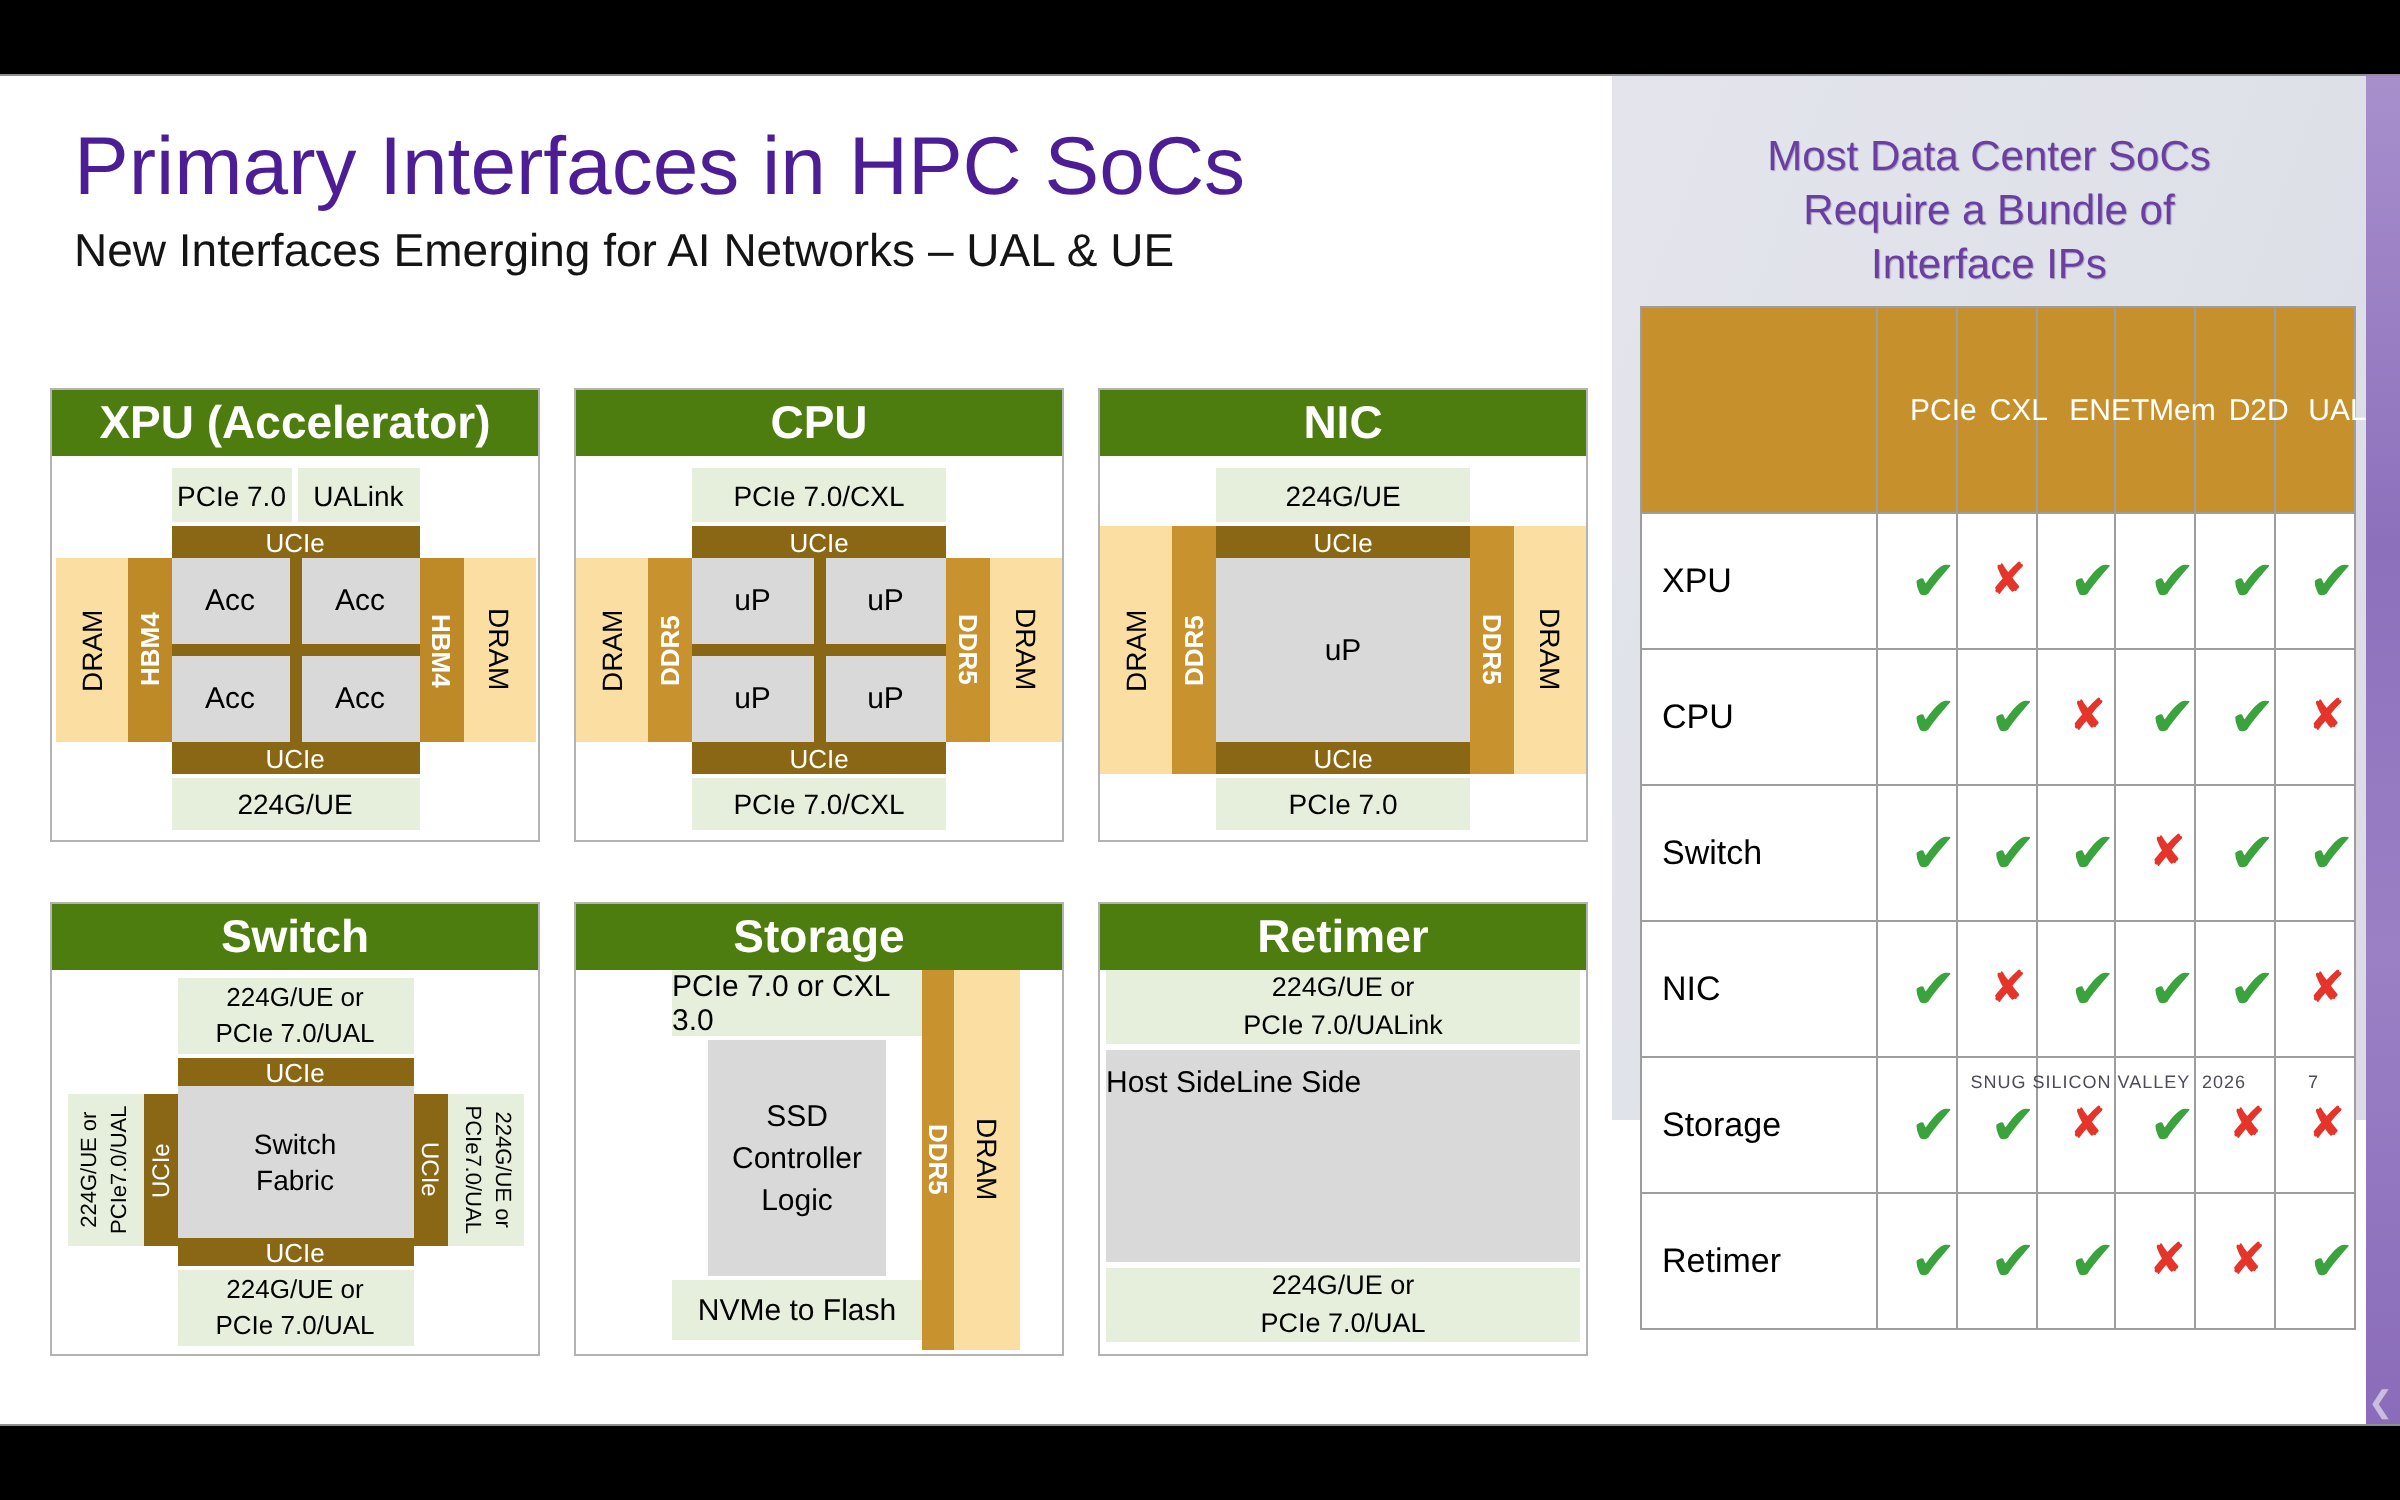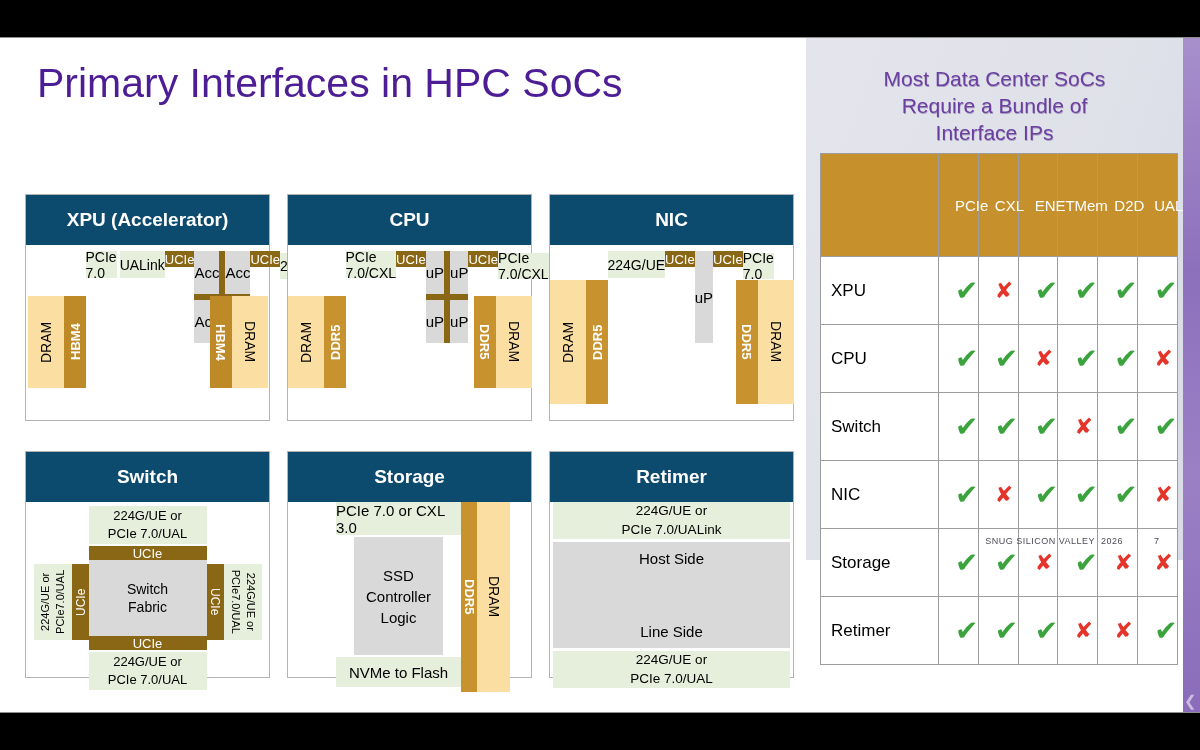--- a/index.html
+++ b/index.html
@@ -11,40 +11,40 @@
     position:absolute;left:0;top:37px;width:1200px;height:676px;background:#ffffff;
     border-top:1px solid #8f8f8f;border-bottom:1px solid #8f8f8f;box-sizing:border-box;
   }
   
   .titles{position:absolute;left:37px;top:22px;}
   .titles h1{margin:0;font-size:41px;font-weight:400;color:#4c1d95;letter-spacing:0;}
   .subtitle{margin-top:5px;font-size:23px;color:#141414;}
 
   
   .chip{position:absolute;width:245px;height:227px;background:#fff;border:1.5px solid #b3b3b3;box-sizing:border-box;}
-  .chip-header{height:50px;background:#0c4a6e;color:#fff;font-weight:bold;font-size:19px;
+  .chip-header{height:33px;background:#4d7c0f;color:#fff;font-weight:bold;font-size:23px;
     display:flex;align-items:center;justify-content:center;}
   .chip-body{position:relative;height:190px;}
 
   
   .green{background:#e6efdb;display:flex;align-items:center;justify-content:center;font-size:14px;}
   .ucie{height:16px;background:#8a6715;color:#fff;font-size:13px;display:flex;align-items:center;justify-content:center;}
   .core{background:#d9d9d9;display:flex;align-items:center;justify-content:center;font-size:15px;}
   .vup{writing-mode:vertical-rl;transform:rotate(180deg);display:flex;align-items:center;justify-content:center;}
   .vdown{writing-mode:vertical-rl;display:flex;align-items:center;justify-content:center;}
   .dram{width:36px;background:#fbdfa2;font-size:14px;}
   .mem{width:22px;color:#fff;font-size:13px;font-weight:bold;}
   .mem.hbm{background:#bd8a27;}
   .mem.ddr{background:#c8932e;}
 
   
   .qbody{display:flex;justify-content:center;align-items:flex-start;}
   .qbody .dram,.qbody .mem{margin-top:51px;height:92px;}
   .monobody .dram,.monobody .mem{margin-top:35px;height:124px;}
-  .qcenter{width:124px;display:flex;flex-direction:row;padding-top:6px;}
+  .qcenter{width:124px;display:flex;flex-direction:column;padding-top:6px;}
   .qcenter.wide{width:128px;}
   .greenrow{display:flex;gap:3px;height:27px;margin-bottom:2px;}
   .greenrow .green{flex:1;}
   .green.full{height:27px;margin-bottom:2px;}
   .coregrid{height:92px;display:grid;grid-template-columns:1fr 1fr;grid-template-rows:1fr 1fr;gap:6px;background:#8a6715;}
   .coresingle{height:92px;}
   .green.bottom{height:26px;margin-top:2px;}
 
   
   .swbody{display:flex;justify-content:center;align-items:flex-start;padding-top:4px;}
@@ -71,21 +71,21 @@
   .st-green-bot{height:30px;margin-bottom:5px;font-size:15px;}
   .st-ddr{width:16px;background:#c8932e;color:#fff;font-size:13px;font-weight:bold;}
   .st-dram{width:33px;background:#fbdfa2;font-size:14px;}
   .st-gap{width:21px;}
 
   
   .rtbody{height:190px;padding:0 3px;display:flex;flex-direction:column;box-sizing:border-box;}
   .rt-green{height:37px;background:#e6efdb;display:flex;flex-direction:column;align-items:center;justify-content:center;
     font-size:13.5px;line-height:1.35;}
   .rt-green.bot{margin-bottom:4px;}
-  .rt-gray{flex:1;margin:3px 0;background:#d9d9d9;display:flex;flex-direction:column;justify-content:space-between;
+  .rt-gray{flex:1;margin:3px 0;background:#d9d9d9;display:flex;flex-direction:row;
     padding:8px 0;font-size:15px;text-align:center;}
 
   
   .panel{position:absolute;left:806px;top:0;width:377px;height:522px;
     background:linear-gradient(110deg,#e3e4ec 0%,#dfe1e9 60%,#d9dbe6 100%);}
   .panel-title{padding-top:27px;text-align:center;color:#6b3fa2;font-size:21px;line-height:27px;
     text-shadow:0.5px 0.5px 0.5px rgba(60,30,100,0.35);}
   .iptable{position:absolute;left:14px;top:115px;width:358px;border-collapse:collapse;table-layout:fixed;}
   .iptable th,.iptable td{border:1px solid #9d9d9d;padding:16px;}
   .iptable thead th{height:70px;background:#c6912d;color:#fff;font-weight:400;font-size:15px;}
@@ -105,20 +105,21 @@
   .band .chevron{position:absolute;bottom:2px;left:1px;color:rgba(255,255,255,.55);font-size:15px;
     font-family:"DejaVu Sans",sans-serif;}
 </style>
 </head>
 <body>
 
 <div class="slide">
 
   <div class="titles">
     <h1>Primary Interfaces in HPC SoCs</h1>
+    <div class="subtitle">New Interfaces Emerging for AI Networks – UAL &amp; UE</div>
   </div>
 
   <div class="chip" style="left:25px;top:156px">
     <div class="chip-header">XPU (Accelerator)</div>
     <div class="chip-body qbody">
       <div class="dram vup">DRAM</div>
       <div class="mem hbm vup">HBM4</div>
       <div class="qcenter">
         <div class="greenrow">
           <div class="green">PCIe 7.0</div>

